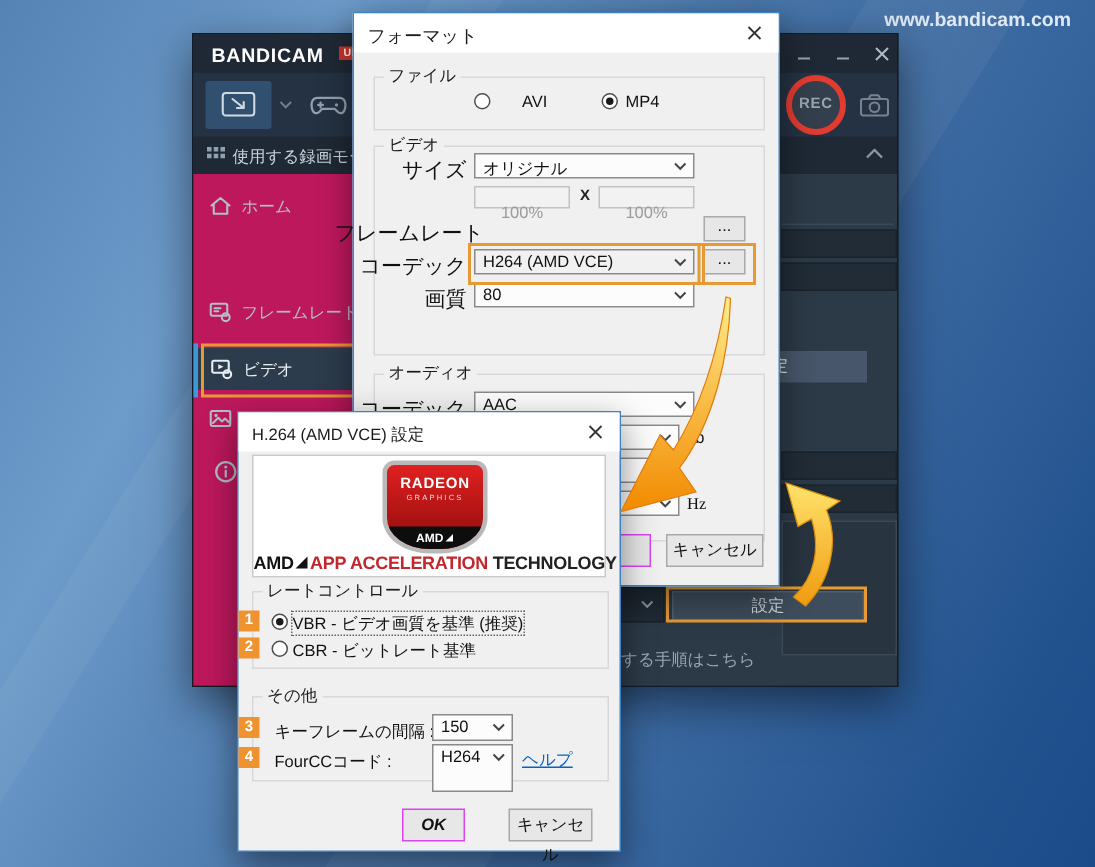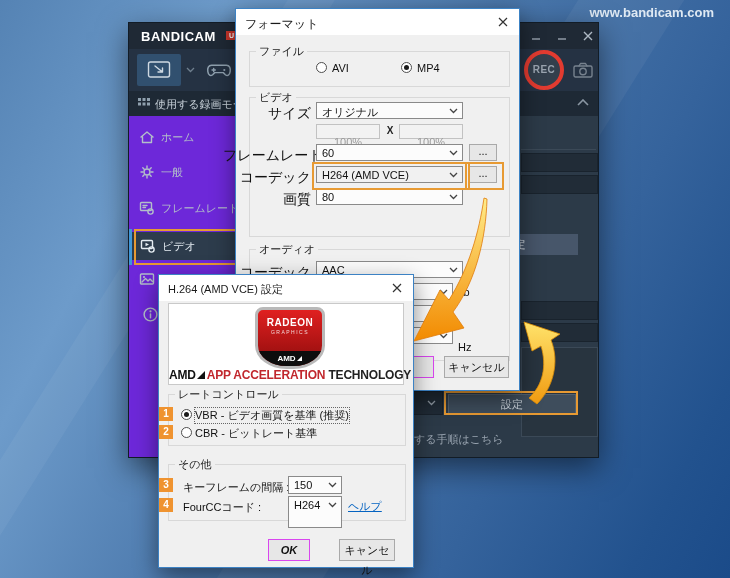--- a/index.html
+++ b/index.html
@@ -19,21 +19,21 @@
   .wc{position:absolute;top:5px;width:18px;height:16px;text-align:center;cursor:default;}
   .toolbar{position:absolute;left:0;top:26px;width:100%;height:42px;background:#253243;}
   .tb-btn{position:absolute;top:5px;width:44px;height:32px;border-radius:2px;display:flex;
     align-items:center;justify-content:center;}
   .tb-btn.active{background:#31506f;}
   .rec-btn{position:absolute;left:395px;top:1px;width:40px;height:40px;border:4px solid #e23b30;
     border-radius:50%;background:#333f4c;box-sizing:border-box;color:#9aa4af;font-size:10px;
     font-weight:bold;text-align:center;line-height:32px;letter-spacing:.5px;}
   .modebar{position:absolute;left:0;top:68px;width:100%;height:25px;background:#1e2935;}
   .modebar .mtext{position:absolute;left:26px;top:6px;font-size:11px;color:#c9d2da;white-space:nowrap;}
-  .sidebar{position:absolute;left:0;top:93px;width:110px;height:341px;background:#6d28d9;}
+  .sidebar{position:absolute;left:0;top:93px;width:110px;height:341px;background:#be185d;}
   .sb-item{position:absolute;left:0;width:107px;height:26px;color:#b3bec9;font-size:11px;}
   .sb-item .sbl{position:absolute;left:32px;top:5px;white-space:nowrap;}
   .sb-item .sbi{position:absolute;left:10px;top:4px;}
   .sb-item.active{background:#2d3c4c;color:#e6edf3;}
   .sb-accent{position:absolute;left:0;top:113px;width:3px;height:36px;background:#3f97d9;}
   .content{position:absolute;left:110px;top:93px;width:359px;height:341px;background:#2c3a48;}
   .cfield{position:absolute;background:#212c37;border:1px solid #19232d;}
   .hlbox{position:absolute;border:2px solid #e79a33;z-index:6;pointer-events:none;}
   .dkbtn{position:absolute;background:#3e4d5c;border:1px solid #53616e;color:#ccd4dc;
     font-size:11px;text-align:center;}
@@ -217,28 +217,20 @@
     </div>
     <div class="sidebar">
       <div class="sb-item" style="top:9px;">
         <span class="sbi">
             <svg width="16" height="16">
               <use href="#i-home"></use>
             </svg>
           </span>
         <span class="sbl">ホーム</span>
       </div>
-      <div class="sb-item" style="top:44px;">
-        <span class="sbi">
-            <svg width="16" height="16">
-              <use href="#i-gear"></use>
-            </svg>
-          </span>
-        <span class="sbl">一般</span>
-      </div>
       <div class="sb-item" style="top:80px;">
         <span class="sbi">
             <svg width="16" height="16">
               <use href="#i-frate"></use>
             </svg>
           </span>
         <span class="sbl">フレームレート</span>
       </div>
       <div class="sb-accent"></div>
       <div class="sb-item active" style="top:116px;left:3px;width:104px;height:28px;">
@@ -290,38 +282,35 @@
       <span class="dclose" style="left:258px;">
           <svg width="10" height="10" style="margin:3px auto;">
             <use href="#i-xd"></use>
           </svg>
         </span>
     </div>
     <div class="group" style="left:13px;top:42px;width:259px;height:34px;">
       <span class="glabel">ファイル</span>
     </div>
     <span class="radio" style="left:80px;top:53px;"></span>
-    <span class="rlabel" style="left:96px;top:53px;">AVI</span>
+    <span class="rlabel" style="left:112px;top:53px;">AVI</span>
     <span class="radio on" style="left:165px;top:53px;"></span>
     <span class="rlabel" style="left:181px;top:53px;">MP4</span>
 
     <div class="group" style="left:13px;top:88px;width:259px;height:138px;">
       <span class="glabel">ビデオ</span>
     </div>
     <span class="flabel" style="left:-13px;top:96px;">サイズ</span>
     <div class="combo" style="left:80px;top:93px;width:147px;height:17px;"><span>オリジナル</span><svg class="cv" width="9" height="6">
           <use href="#i-chev-d"></use>
         </svg></div>
     <div class="tfield" style="left:80px;top:115px;width:64px;height:15px;">100%</div>
     <span style="position:absolute;left:147px;top:116px;width:14px;text-align:center;font-size:10px;font-weight:bold;color:#222;">X</span>
     <div class="tfield" style="left:163px;top:115px;width:64px;height:15px;">100%</div>
     <span class="flabel" style="left:-13px;top:138px;">フレームレート</span>
-    <div class="combo" style="left:80px;top:135px;width:147px;height:17px;"><span>60</span><svg class="cv" width="9" height="6">
-          <use href="#i-chev-d"></use>
-        </svg></div>
     <div class="btn" style="left:233px;top:135px;width:28px;height:17px;line-height:13px;">...</div>
     <span class="flabel" style="left:-13px;top:160px;">コーデック</span>
     <div class="combo" style="left:80px;top:157px;width:147px;height:17px;background:#f1f1f1;"><span>H264 (AMD VCE)</span><svg class="cv" width="9" height="6">
           <use href="#i-chev-d"></use>
         </svg></div>
     <div class="hlbox" style="left:76px;top:153px;width:154px;height:24px;"></div>
     <div class="btn" style="left:233px;top:157px;width:28px;height:17px;line-height:13px;">...</div>
     <div class="hlbox" style="left:229px;top:153px;width:35px;height:24px;"></div>
     <span class="flabel" style="left:-13px;top:182px;">画質</span>
     <div class="combo" style="left:80px;top:179px;width:147px;height:17px;"><span>80</span><svg class="cv" width="9" height="6">
@@ -344,21 +333,21 @@
     <div class="combo" style="left:80px;top:296px;width:137px;height:17px;">
         <svg class="cv" width="9" height="6">
           <use href="#i-chev-d"></use>
         </svg>
       </div>
     <div class="combo" style="left:80px;top:318px;width:137px;height:17px;">
         <svg class="cv" width="9" height="6">
           <use href="#i-chev-d"></use>
         </svg>
       </div>
-    <span class="unit" style="left:222px;top:332px;">Hz</span>
+    <span class="unit" style="left:222px;top:321px;font-family:Liberation Serif, serif;">Hz</span>
 
     <div class="btn def" style="left:133px;top:347px;width:65px;height:22px;line-height:20px;">OK</div>
     <div class="btn" style="left:208px;top:347px;width:65px;height:22px;line-height:20px;">キャンセル</div>
   </div>
 
   <div class="dlg z30" style="left:158px;top:274px;width:254px;height:292px;">
     <div class="tbar">
       <span class="dtitle">H.264 (AMD VCE) 設定</span>
       <span class="dclose" style="left:229px;">
           <svg width="10" height="10" style="margin:3px auto;">

